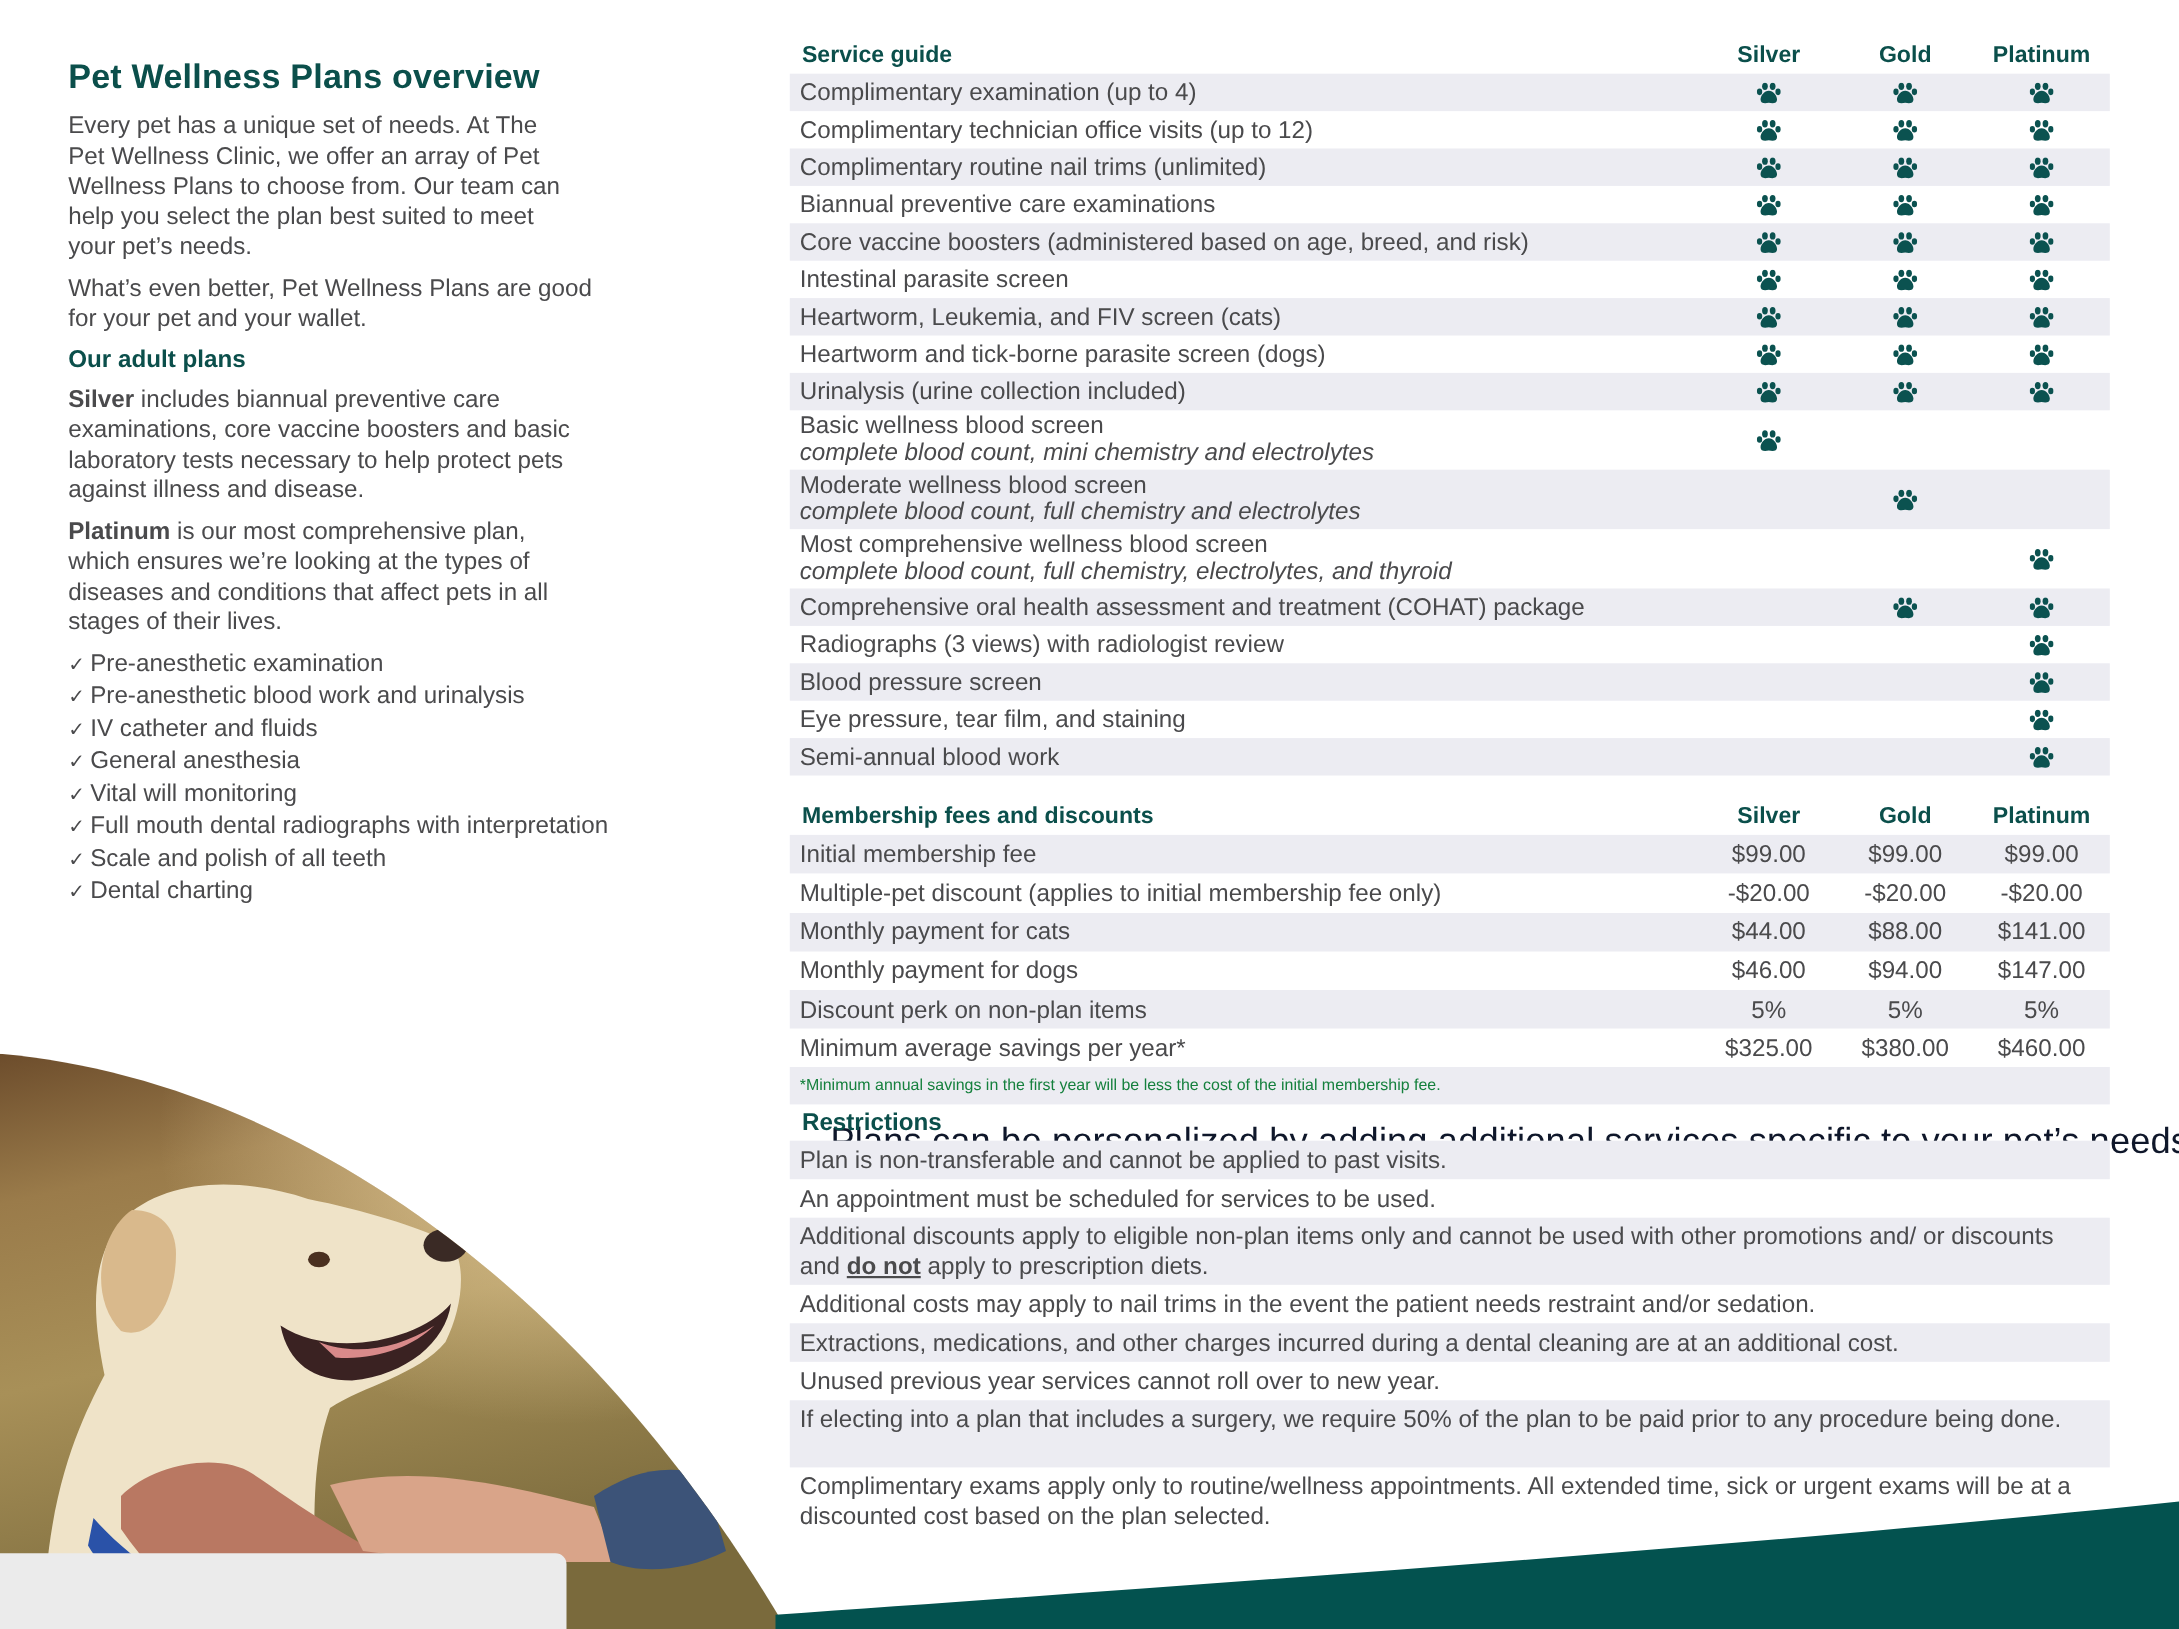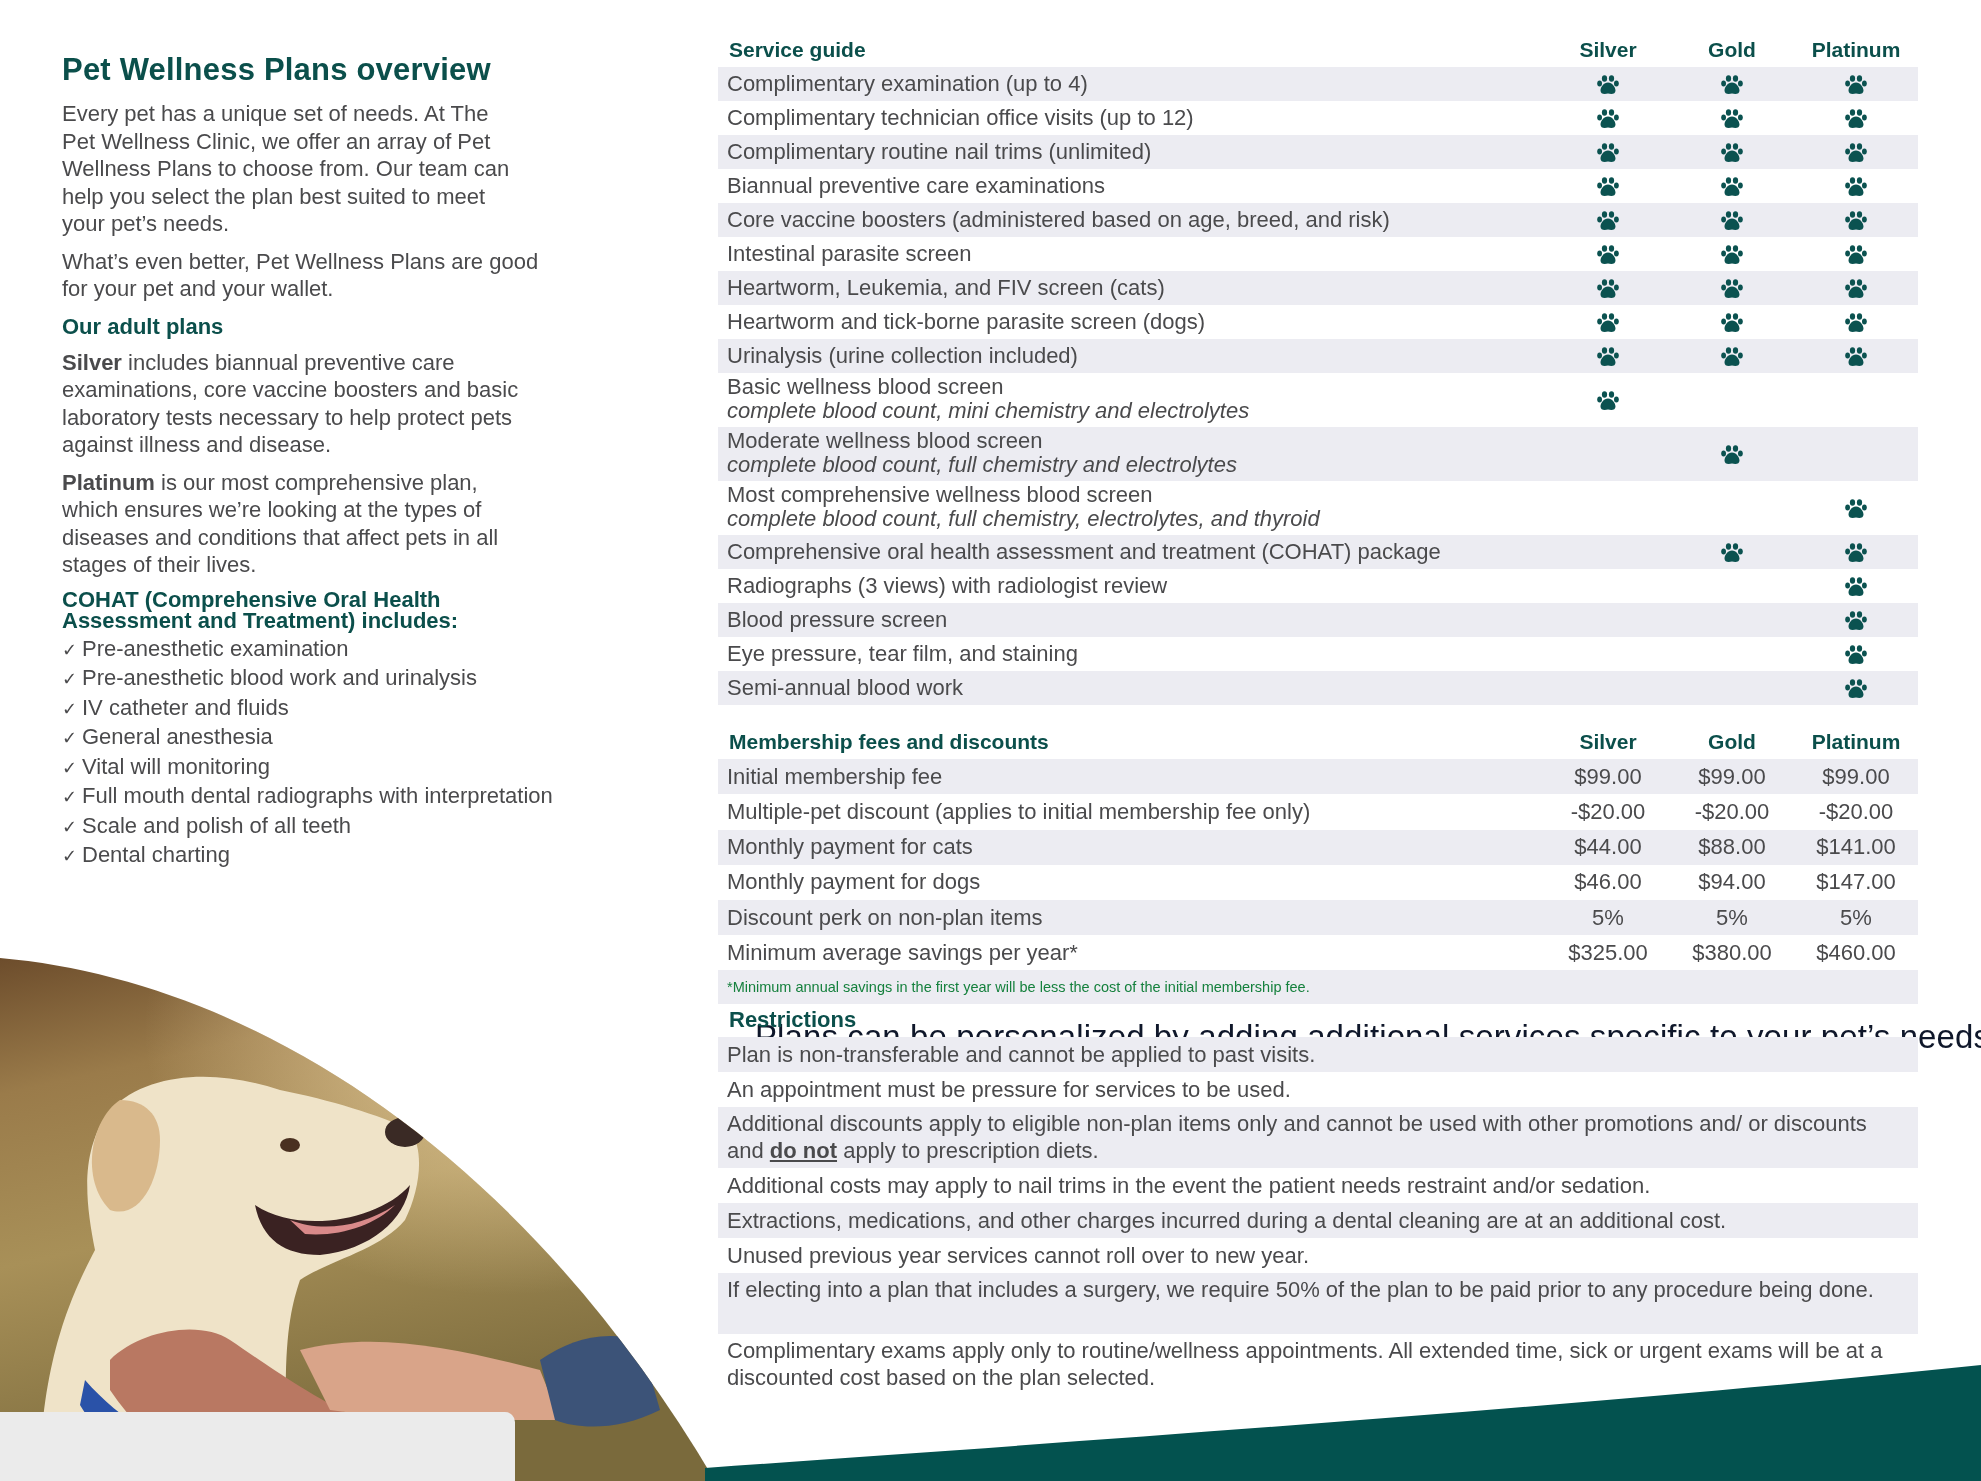--- a/index.html
+++ b/index.html
@@ -63,21 +63,20 @@
   <h1 class="h1">Pet Wellness Plans overview</h1>
   <p class="para" style="width:460px;">Every pet has a unique set of needs. At The Pet Wellness Clinic, we offer an array of Pet Wellness Plans to choose from. Our team can help you select the plan best suited to meet your pet’s needs.</p>
   <p class="para bold" style="width:480px;">What’s even better, Pet Wellness Plans are good for your pet and your wallet.</p>
   <div class="h2">Our adult plans</div>
   <p class="para plan-para" style="width:470px;">
     <b>Silver</b><span> includes biannual preventive care examinations, core vaccine boosters and basic laboratory tests necessary to help protect pets against illness and disease.</span>
   </p>
   <p class="para plan-para" style="width:455px;">
     <b>Platinum</b><span> is our most comprehensive plan, which ensures we’re looking at the types of diseases and conditions that affect pets in all stages of their lives.</span>
   </p>
-  <div class="cohat-title" style="width:440px;">COHAT (Comprehensive Oral Health Assessment and Treatment) includes:</div>
   <ul class="check-list">
     <li><span class="chk">✓</span><span>Pre-anesthetic examination</span></li>
     <li><span class="chk">✓</span><span>Pre-anesthetic blood work and urinalysis</span></li>
     <li><span class="chk">✓</span><span>IV catheter and fluids</span></li>
     <li><span class="chk">✓</span><span>General anesthesia</span></li>
     <li><span class="chk">✓</span><span>Vital will monitoring</span></li>
     <li><span class="chk">✓</span><span>Full mouth dental radiographs with interpretation</span></li>
     <li><span class="chk">✓</span><span>Scale and polish of all teeth</span></li>
     <li><span class="chk">✓</span><span>Dental charting</span></li>
   </ul>
@@ -653,21 +652,21 @@
 <div id="personalize">Plans can be personalized by adding additional services specific to your pet’s needs.</div>
 
 <div class="tbl" id="restrtbl">
   <div class="row head">
     <span class="label">Restrictions</span>
   </div>
   <div class="row shade">
       <span class="label">Plan is non-transferable and cannot be applied to past visits.</span>
     </div>
   <div class="row">
-      <span class="label">An appointment must be pressure for services to be used.</span>
+      <span class="label">An appointment must be scheduled for services to be used.</span>
     </div>
   <div class="row shade two">
     <span class="label"><span>Additional discounts apply to eligible non-plan items only and cannot be used with other promotions and/ or discounts and </span><u><b>do not</b></u><span> apply to prescription diets.</span></span>
   </div>
   <div class="row">
       <span class="label">Additional costs may apply to nail trims in the event the patient needs restraint and/or sedation.</span>
     </div>
   <div class="row shade">
       <span class="label">Extractions, medications, and other charges incurred during a dental cleaning are at an additional cost.</span>
     </div>

